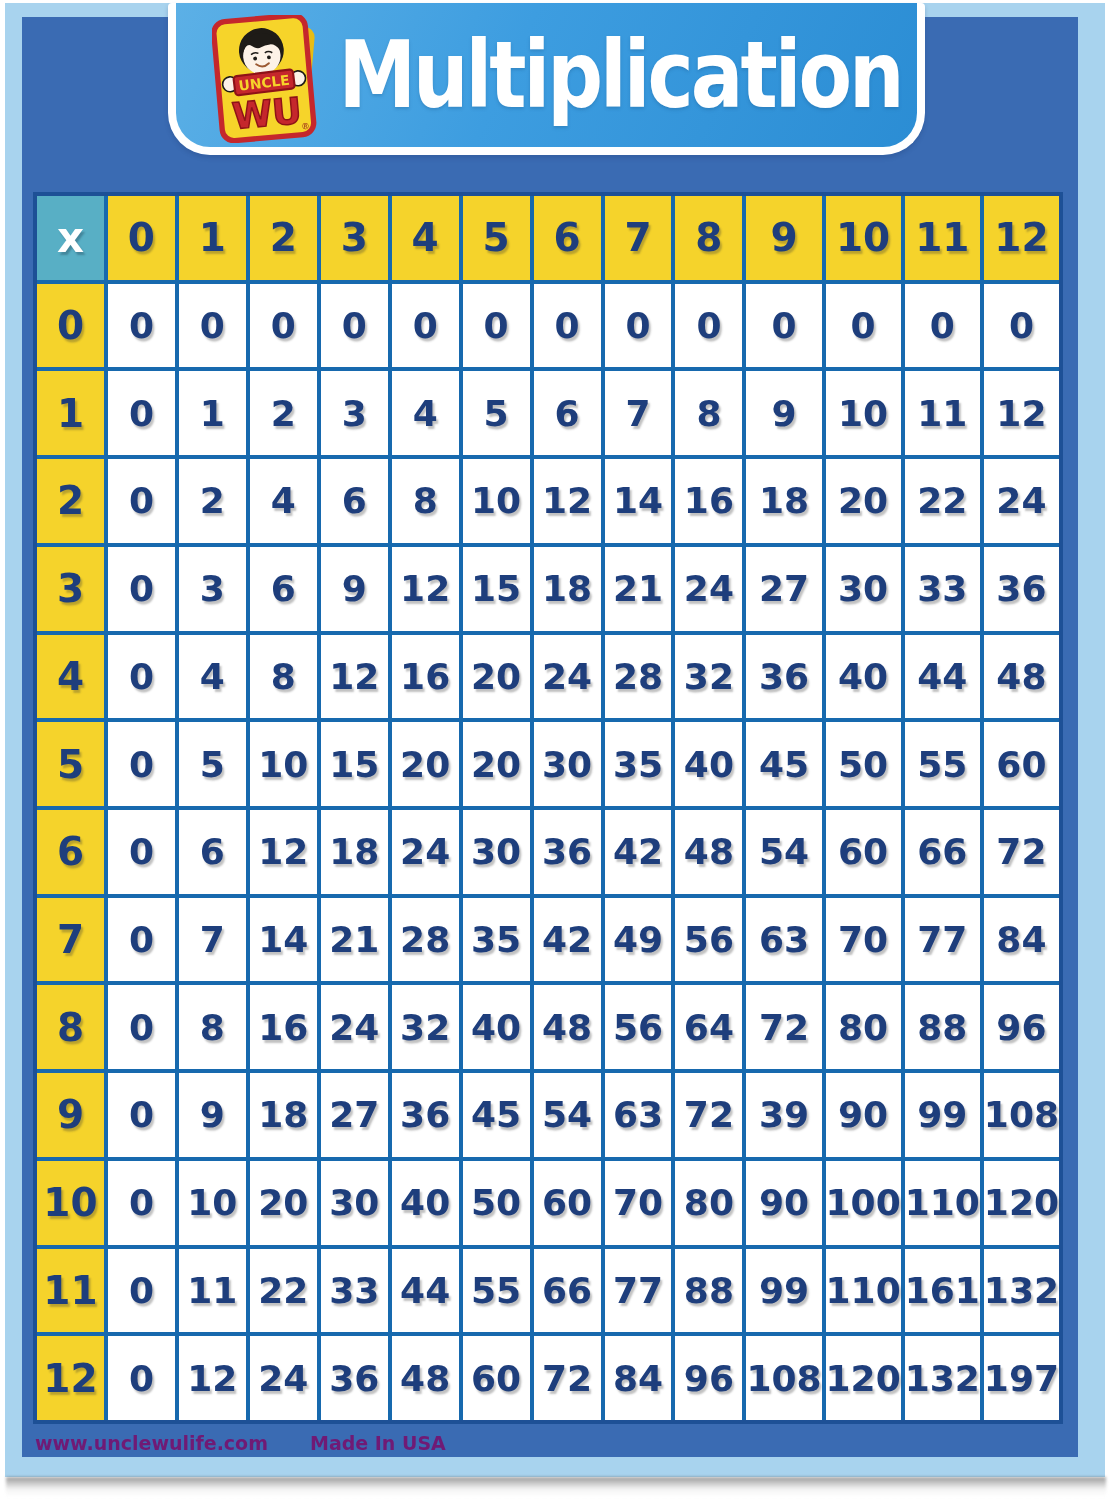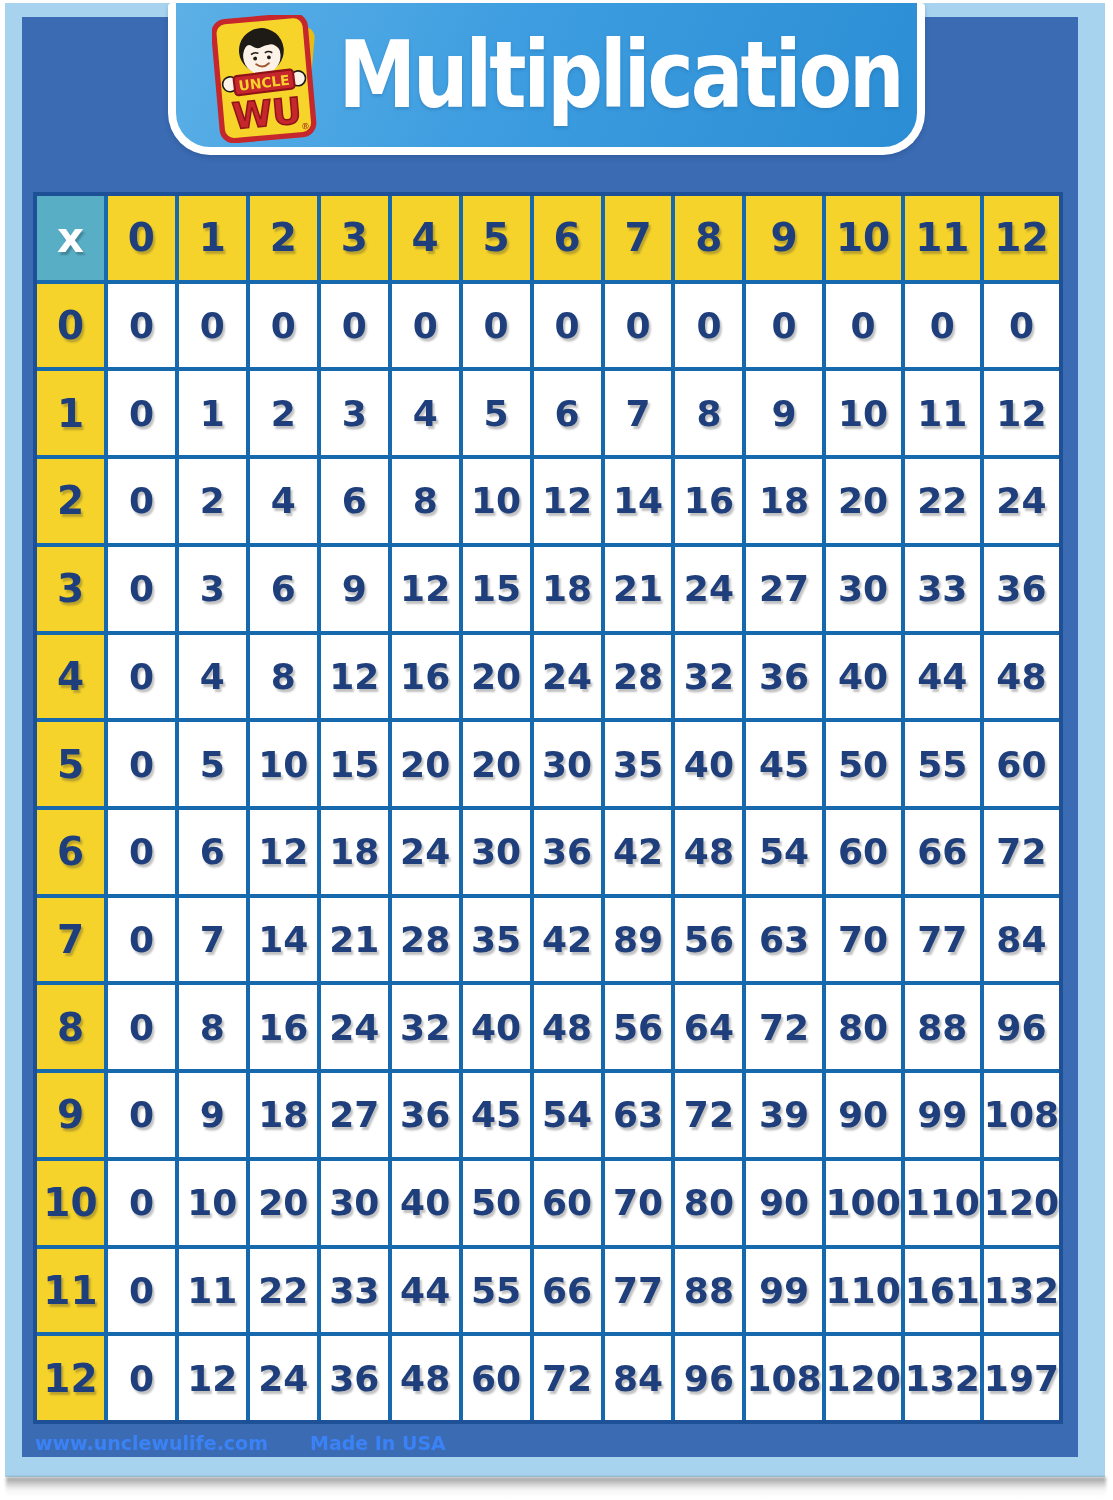--- a/index.html
+++ b/index.html
@@ -38,21 +38,21 @@
     display:flex;align-items:center;justify-content:center;
     font-weight:bold;color:#1E3E7C;
     text-shadow:2px 3px 2px rgba(50,50,50,0.30);
   }
   .cell.data{background:#ffffff;font-size:36px;}
   .cell.head{background:#F5D32B;font-size:39px;}
   .cell.corner{background:#58AFC5;color:#ffffff;font-size:42px;text-shadow:2px 3px 2px rgba(30,60,80,0.35);}
   
   .footer{
     position:absolute;left:35px;top:1428px;height:30px;display:flex;align-items:center;gap:42px;
-    color:#3b82f6;font-weight:bold;font-size:19px;z-index:4;
+    color:#701a75;font-weight:bold;font-size:19px;z-index:4;
   }
   
   .bottom-shadow{
     position:absolute;left:6px;top:1477px;width:1100px;height:20px;
     background:linear-gradient(to bottom,rgba(75,75,75,0.55),rgba(190,190,190,0.18) 60%,rgba(255,255,255,0));
     filter:blur(1.5px);
   }
 </style>
 </head>
 <body>
@@ -214,21 +214,21 @@
       <div class="cell data">66</div>
       <div class="cell data">72</div>
       <div class="cell head">7</div>
       <div class="cell data">0</div>
       <div class="cell data">7</div>
       <div class="cell data">14</div>
       <div class="cell data">21</div>
       <div class="cell data">28</div>
       <div class="cell data">35</div>
       <div class="cell data">42</div>
-      <div class="cell data">89</div>
+      <div class="cell data">49</div>
       <div class="cell data">56</div>
       <div class="cell data">63</div>
       <div class="cell data">70</div>
       <div class="cell data">77</div>
       <div class="cell data">84</div>
       <div class="cell head">8</div>
       <div class="cell data">0</div>
       <div class="cell data">8</div>
       <div class="cell data">16</div>
       <div class="cell data">24</div>

